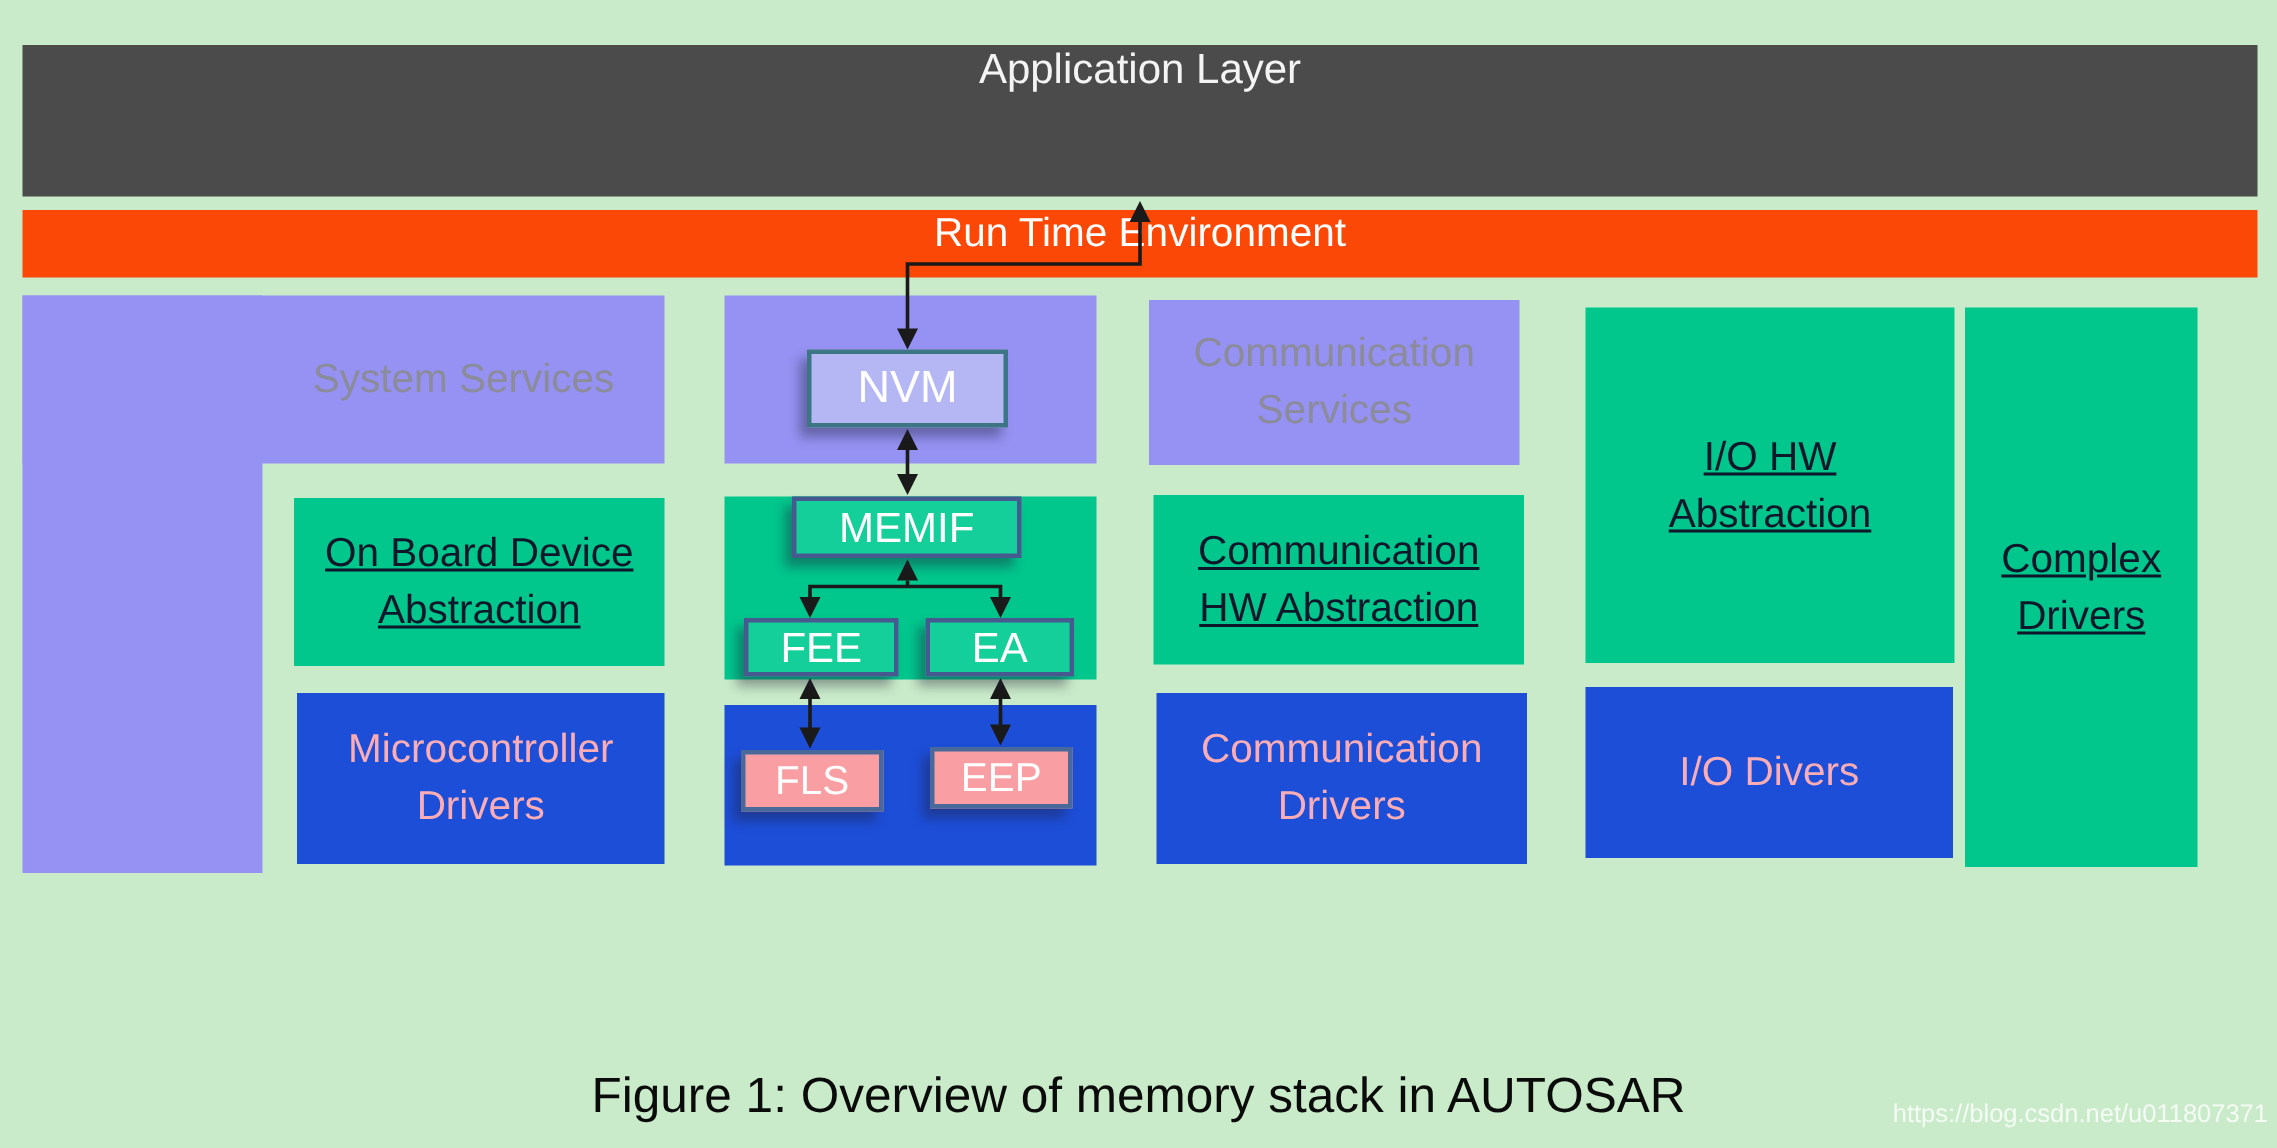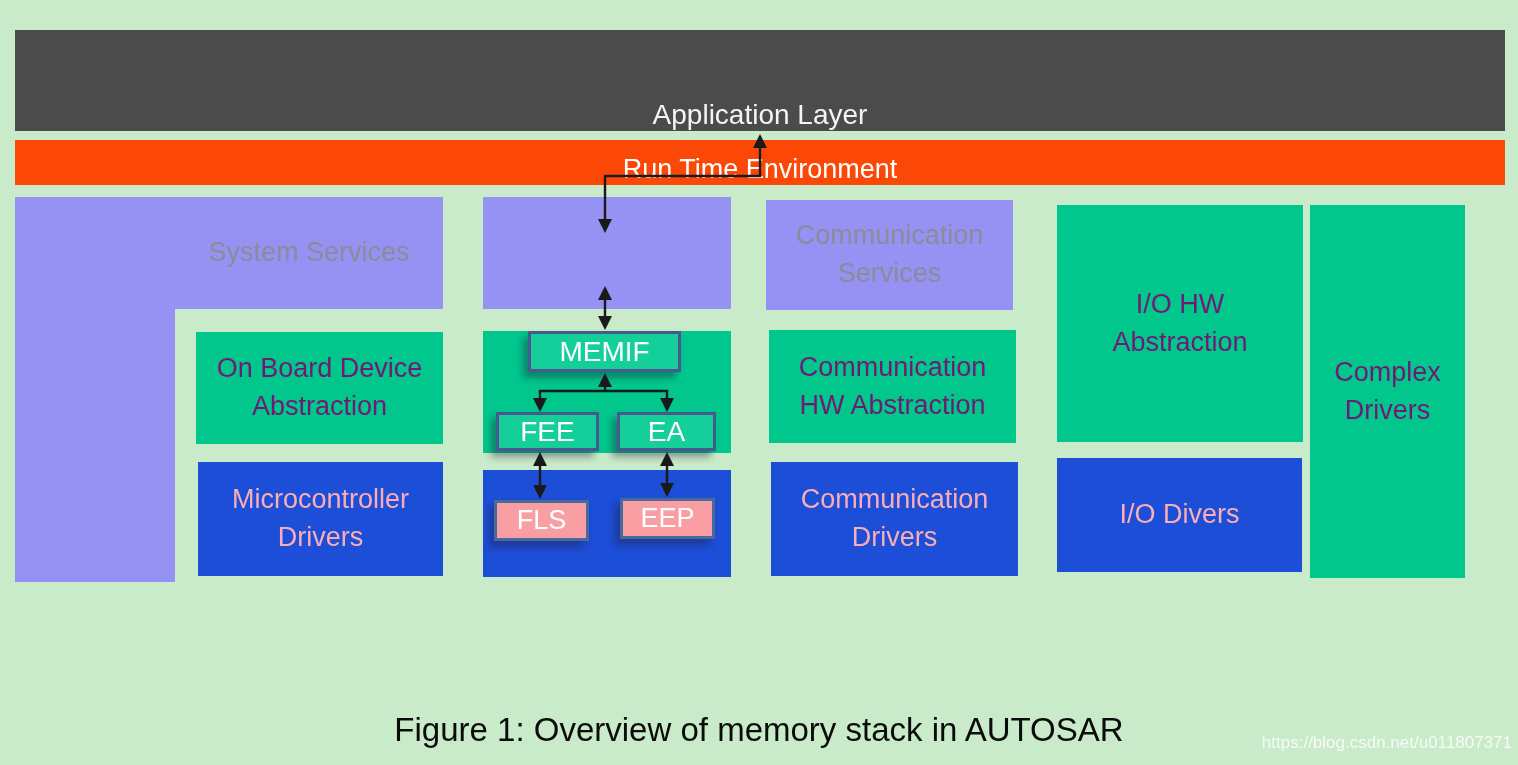--- a/index.html
+++ b/index.html
@@ -7,21 +7,21 @@
     font-family:"Liberation Sans","DejaVu Sans",sans-serif;
     background:#c9ebc9;
   }
   .canvas{
     position:relative;
     width:1518px;height:765px;
     background:#c9ebc9;
     overflow:hidden;
   }
   .abs{position:absolute;}
-  .center{display:flex;align-items:flex-end;justify-content:center;text-align:center;}
+  .center{display:flex;align-items:flex-start;justify-content:center;text-align:center;}
 
   
   .app-layer{
     left:15px;top:30px;width:1490px;height:101px;
     background:#4b4b4b;color:#f4f4f4;font-size:28px;
   }
   .rte-layer{
     left:15px;top:140px;width:1490px;height:45px;
     background:#fb4806;color:#ffffff;font-size:27px;
   }
@@ -34,21 +34,21 @@
   .purple{background:#9592f3;}
   .green{background:#01c78d;}
   .pink{background:#1d4ed8;}
 
   .block-label{
     font-size:27px;line-height:1.4;
     display:flex;align-items:center;justify-content:center;text-align:center;
     padding:0 14px;box-sizing:border-box;
   }
   .lbl-gray{color:#8b8b99;}
-  .lbl-green{color:#701a75;}
+  .lbl-green{color:#0f172a;text-decoration:underline;}
   .lbl-pink{color:#fbadb6;}
 
   
   .module{
     color:#ffffff;
     display:flex;align-items:center;justify-content:center;
     box-sizing:border-box;
     box-shadow:-5px 6px 7px rgba(30,30,55,0.40);
     z-index:6;
   }
@@ -137,20 +137,21 @@
       <polygon points="540,452 533,466 547,466"></polygon>
       <polygon points="540,499 533,485 547,485"></polygon>
     </g>
     <g>
       <line x1="667" y1="465" x2="667" y2="484"></line>
       <polygon points="667,452 660,466 674,466"></polygon>
       <polygon points="667,497 660,483 674,483"></polygon>
     </g>
   </svg>
 
+  <div class="abs module nvm" style="left:538px;top:233px;width:134px;height:52px;">NVM</div>
   <div class="abs module green-mod" style="left:528px;top:331px;width:153px;height:41px;">MEMIF</div>
   <div class="abs module green-mod" style="left:496px;top:412px;width:103px;height:39px;">FEE</div>
   <div class="abs module green-mod" style="left:617px;top:412px;width:99px;height:39px;">EA</div>
   <div class="abs module pink-mod" style="left:494px;top:500px;width:95px;height:41px;">FLS</div>
   <div class="abs module pink-mod" style="left:620px;top:498px;width:95px;height:41px;">EEP</div>
 
 
   <div class="abs caption">Figure 1: Overview of memory stack in AUTOSAR</div>
   <div class="abs watermark">https://blog.csdn.net/u011807371</div>
 

